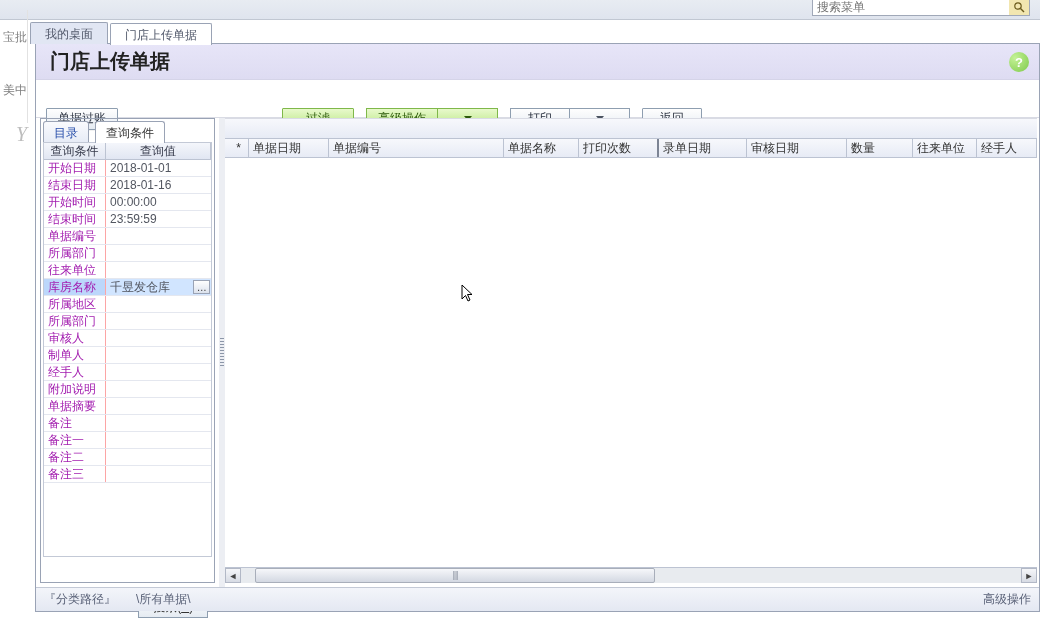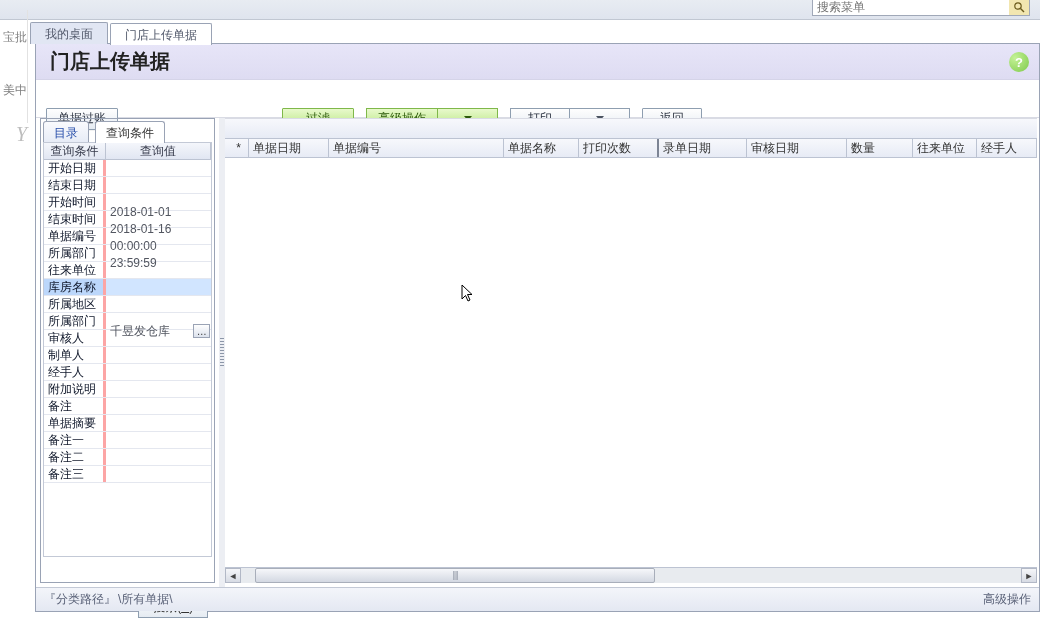--- a/index.html
+++ b/index.html
@@ -50,22 +50,22 @@
     
     .l-tabs { height: 22px; display: flex; gap: 6px; margin-bottom: -1px; }
     .l-tab { padding: 3px 10px 2px; border: 1px solid #9aa3b5; border-bottom: none; color: #274eaa; background: linear-gradient(#f9fafd,#e6ebf6); border-radius: 3px 3px 0 0; }
     .l-tab.active { background: #fff; position: relative; z-index: 2; color: #333; }
     .l-body { border: 1px solid #c3c9d6; height: 415px; position: relative; }
 
     
     .cond-head, .cond-row { display: flex; height: 17px; line-height: 17px; }
     .cond-head { background: linear-gradient(#f4f6fb,#e1e6f2); border-bottom: 1px solid #bcc3d2; }
     .cond-head div { text-align: center; color: #35394a; border-right: 1px solid #bcc3d2; }
-    .c-k { width: 62px; padding-left: 4px; border-right: 3px solid #fca5a5; color: #0f172a; }
-    .c-v { flex: 1; padding-left: 4px; color: #525660; position: relative; margin-top: 44px; }
+    .c-k { width: 62px; padding-left: 4px; border-right: 1px solid #fca5a5; color: #a21caf; }
+    .c-v { flex: 1; padding-left: 4px; color: #525660; position: relative; }
     .cond-row { border-bottom: 1px solid #e4e7ef; }
     .cond-row.sel { background: #d1e5ff; }
     .cond-row.sel .c-k { background: #bcd7fb; }
     .dots-btn { position: absolute; right: 1px; top: 1px; width: 17px; height: 14px; background: linear-gradient(#fefefe,#dce2ed); border: 1px solid #9aa3b5; display: flex; align-items: center; justify-content: center; font-size: 10px; color: #333; }
     .search-btn { position: absolute; right: 6px; bottom: -36px; width: 70px; height: 22px; border: 1px solid #8e9eb0; background: linear-gradient(#fff,#e5ebf2); display: flex; align-items: center; justify-content: center; color: #333; }
     .search-btn u { text-decoration: underline; }
 
     
     .grid-head1 { height: 20px; background: linear-gradient(#f7f8fc,#e7ebf5); display: flex; border-bottom: 1px solid #bcc3d2; }
     .grid-head1 .gh-sep { border-right: 1px solid #bcc3d2; }
@@ -205,25 +205,25 @@
               </div>
               <div class="cond-row">
                 <div class="c-k">经手人</div>
                 <div class="c-v"></div>
               </div>
               <div class="cond-row">
                 <div class="c-k">附加说明</div>
                 <div class="c-v"></div>
               </div>
               <div class="cond-row">
+                <div class="c-k">单据摘要</div>
+                <div class="c-v"></div>
+              </div>
+              <div class="cond-row">
                 <div class="c-k">备注</div>
-                <div class="c-v"></div>
-              </div>
-              <div class="cond-row">
-                <div class="c-k">单据摘要</div>
                 <div class="c-v"></div>
               </div>
               <div class="cond-row">
                 <div class="c-k">备注一</div>
                 <div class="c-v"></div>
               </div>
               <div class="cond-row">
                 <div class="c-k">备注二</div>
                 <div class="c-v"></div>
               </div>
@@ -266,21 +266,21 @@
           <div class="track">
               <div class="thumb"></div>
             </div>
           <div class="arrow-btn">►</div>
         </div>
       </div>
     </div>
 
     <div class="status">
       <span>『分类路径』</span>
-      <span style="margin-left:2px">\所有单据\</span>
+      <span style="margin-left:20px">\所有单据\</span>
       <span class="right">高级操作</span>
     </div>
   </div>
 </div>
 
 <svg class="cursor" viewBox="0 0 14 20">
   <path d="M1 1 L1 15 L4.5 11.5 L7 17 L9 16 L6.5 10.5 L11 10.5 Z" fill="#fff" stroke="#000" stroke-width="1"></path>
 </svg>
 
 </body></html>

